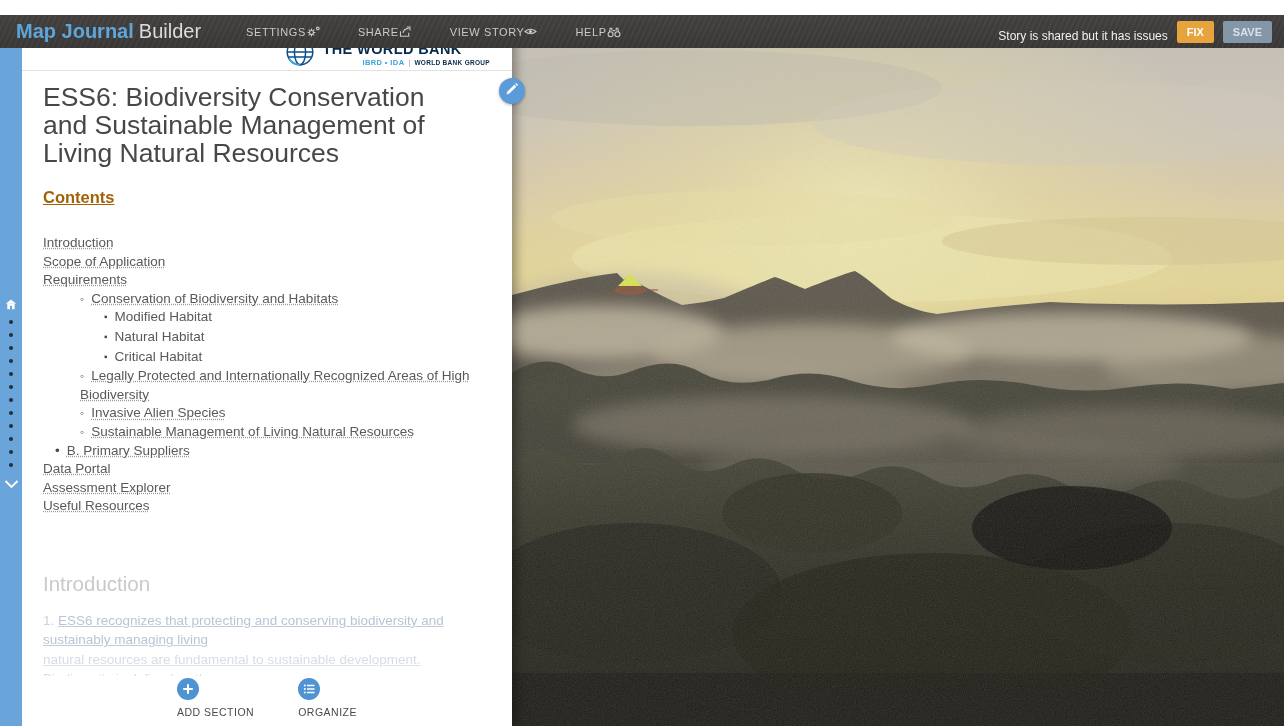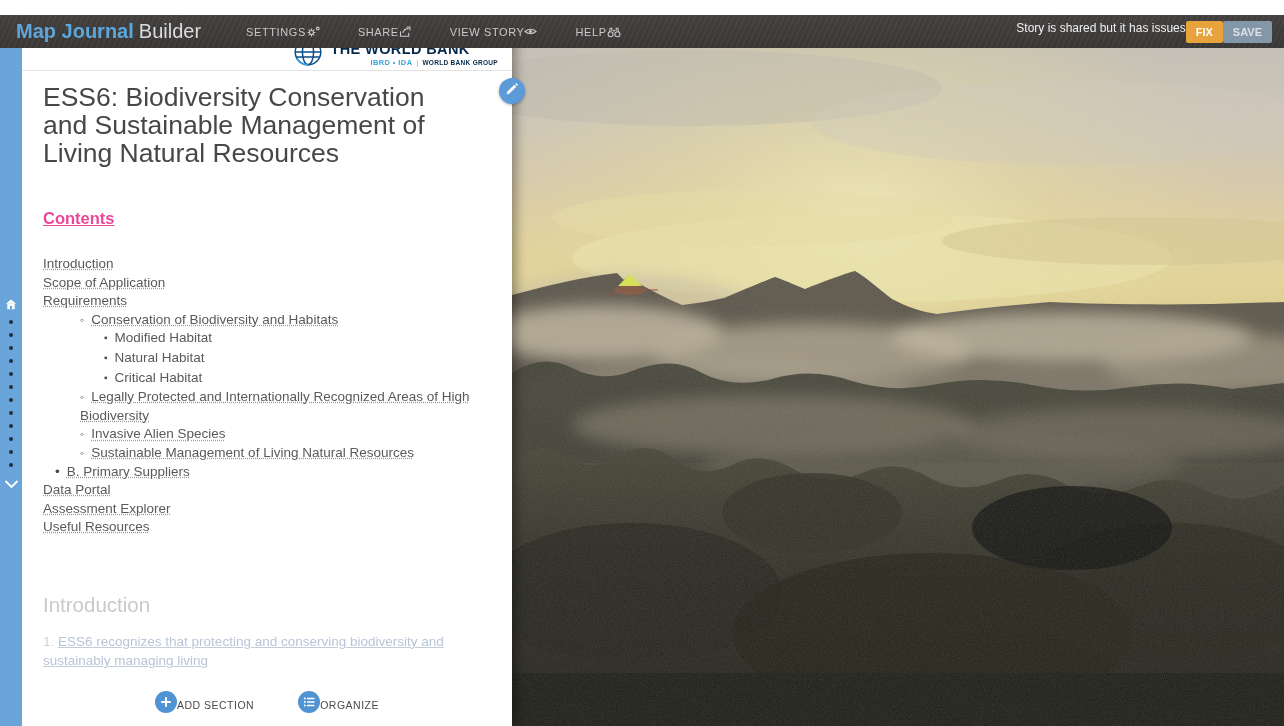--- a/index.html
+++ b/index.html
@@ -14,21 +14,21 @@
       linear-gradient(#454240,#3b3938);
     display:flex; align-items:center; color:#c9c9c9;
   }
   .brand{ margin-left:16px; font-size:20px; white-space:nowrap; }
   .brand .b1{ color:#5ea6da; font-weight:bold; }
   .brand .b2{ color:#dcdcdc; font-weight:300; margin-left:5px; }
   .menu{ display:flex; align-items:center; margin-left:45px; gap:38px; }
   .menu-item{ display:flex; align-items:center; gap:0; font-size:11px; letter-spacing:.6px;
     color:#c9c9c9; cursor:pointer; white-space:nowrap; }
   .menu-item svg{ display:block; }
-  .top-right{ margin-left:auto; display:flex; align-items:flex-start; margin-right:12px; }
+  .top-right{ margin-left:auto; display:flex; align-items:flex-end; gap:9px; margin-right:12px; }
   .status-text{ color:#f1f1f1; font-size:12px; }
   .btn{ height:22px; display:flex; align-items:center; padding:0 10px; font-size:11px;
     font-weight:bold; border-radius:2px; cursor:pointer; }
   .btn-fix{ background:#e7a33c; color:#fff; }
   .btn-save{ background:#8397a8; color:#d9e0e6; }
 
   
   .leftstrip{
     position:absolute; left:0; top:33px; width:22px; height:693px; z-index:30;
     background:#69a5da; display:flex; flex-direction:column; align-items:center;
@@ -37,40 +37,40 @@
   .dots{ display:flex; flex-direction:column; align-items:center; margin-top:6px; gap:9px; }
   .dot{ width:4px; height:4px; border-radius:50%; background:#232e36; cursor:pointer; }
   .strip-chevron{ margin-top:8px; cursor:pointer; }
 
   
   .panel{
     position:absolute; left:22px; top:33px; width:490px; height:693px; z-index:20;
     background:#fff; box-shadow:4px 0 10px rgba(0,0,0,.35);
   }
   .logo-band{ position:relative; height:38px; border-bottom:1px solid #e3e3e3; background:#fff; }
-  .wb-logo{ position:absolute; right:14px; top:4px; display:flex; align-items:center; gap:7px; cursor:default; }
+  .wb-logo{ position:absolute; right:22px; top:4px; display:flex; align-items:center; gap:7px; cursor:default; }
   .wb-text{ display:flex; flex-direction:column; }
   .wb-main{ color:#07294a; font-weight:bold; font-size:14.5px; letter-spacing:.4px; line-height:15px; }
   .wb-sub{ display:flex; align-items:baseline; gap:4px; line-height:9px; margin-top:1px; }
   .wb-ibrd{ color:#38a3dc; font-weight:bold; font-size:7.5px; letter-spacing:.4px;padding-left:40px; }
   .wb-sep{ color:#9aa6b0; font-size:7.5px; }
   .wb-group{ color:#07294a; font-weight:bold; font-size:6.5px; letter-spacing:.3px; }
 
   .page-title{
     margin:12px 42px 0 21px; color:#474747; font-size:26.5px; line-height:28px; font-weight:400;
   }
   .edit-btn{
     position:absolute; top:45px; right:-13px; width:26px; height:26px; border-radius:50%;
     background:#5b9bd8; box-shadow:0 1px 3px rgba(0,0,0,.3); cursor:pointer; z-index:25;
     display:flex; align-items:center; justify-content:center;
   }
 
   .contents-heading{
-    margin:42px 0 0 21px; display:inline-block;
-    font-size:16.5px; font-weight:bold; color:#ec4899;
+    margin:21px 0 0 21px; display:inline-block;
+    font-size:16.5px; font-weight:bold; color:#a16207;
     text-decoration:underline; cursor:pointer;
   }
   .toc{ margin:27px 25px 0 21px; font-size:13.5px; line-height:18.6px; color:#595959; }
   .toc-item{ }
   .toc-item.lvl1{ padding-left:12px; }
   .toc-item.lvl2{ padding-left:37px; }
   .toc-item.lvl3{ padding-left:61px; }
   .bullet{ display:inline-block; margin-right:7px; color:#4a4a4a; }
   .bullet.circle{ font-size:12px; }
   .bullet.square{ font-size:10px; position:relative; top:-1px; }
@@ -82,21 +82,21 @@
   .faded-section-heading{ margin:56px 0 0 21px; font-size:20.5px; color:#c9c9c9; font-weight:400; }
   .faded-preview{ margin:15px 25px 0 21px; font-size:13.5px; line-height:19.5px; }
   .faded-preview .pnum{ color:#cdd3da; }
   .fp1{ color:#b9c5d6; text-decoration:underline; text-decoration-color:#c3cdda; }
   .fp2{ color:#d7dde6; text-decoration:underline; text-decoration-color:#e0e5ec; }
 
   .panel-footer{
     position:absolute; left:0; bottom:0; width:100%; height:50px; background:#fff; z-index:5;
     display:flex; justify-content:center; gap:44px; padding-top:2px;
   }
-  .footer-btn{ display:flex; flex-direction:row; align-items:center; cursor:pointer; }
+  .footer-btn{ display:flex; flex-direction:column; align-items:flex-start; cursor:pointer; }
   .footer-btn .circ{ width:22px; height:22px; border-radius:50%; background:#4f93d2;
     display:flex; align-items:center; justify-content:center; }
   .footer-btn .lbl{ margin-top:6px; font-size:10.5px; letter-spacing:.5px; color:#4a4a4a; }
 
   
   .scene{ position:absolute; left:512px; top:33px; width:772px; height:693px; z-index:1; }
   .scene svg{ display:block; width:100%; height:100%; }
 </style>
 </head>
 <body>

